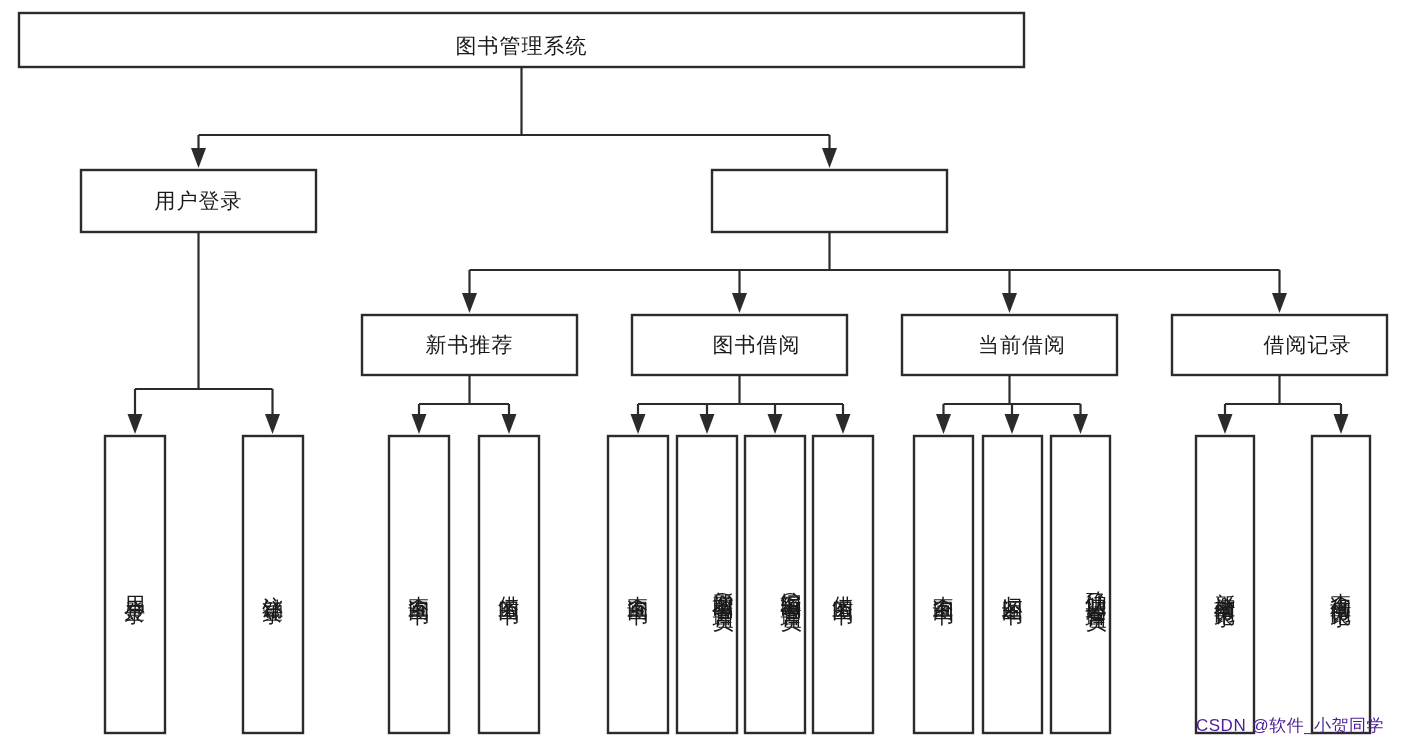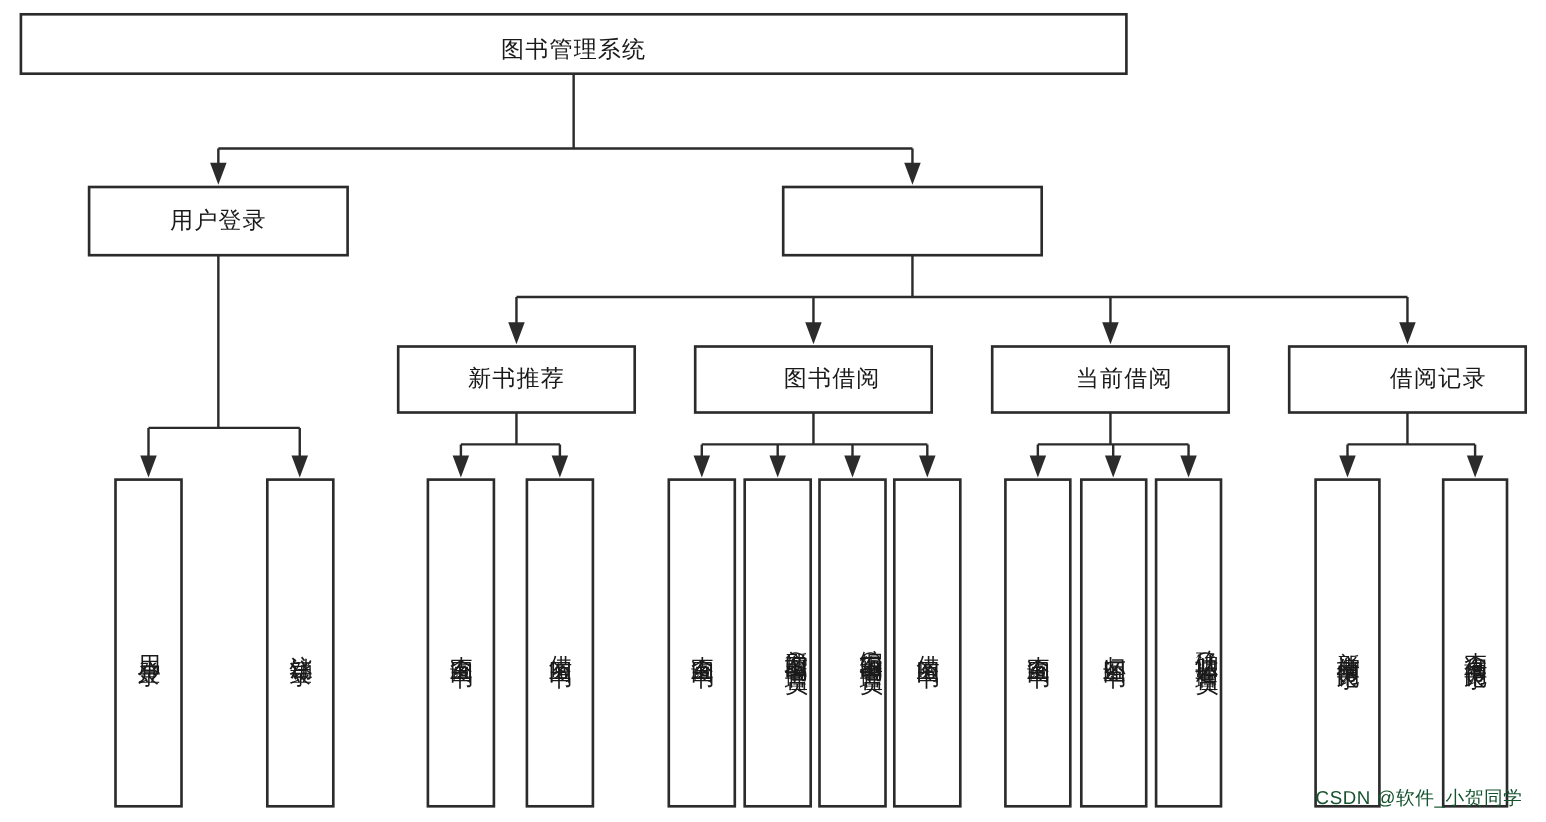--- a/index.html
+++ b/index.html
@@ -9,21 +9,21 @@
   svg.diagram{position:absolute;left:0;top:0;width:1405px;height:747px;}
   .node-box{fill:#ffffff;stroke:#2b2b2b;stroke-width:2.4;}
   .conn{stroke:#2b2b2b;stroke-width:2.2;fill:none;}
   .arrow-head{fill:#2b2b2b;stroke:none;}
   .node-label{position:absolute;display:flex;align-items:center;
               justify-content:center;color:#1a1a1a;text-align:center;
               pointer-events:none;}
   .horiz{font-size:21px;letter-spacing:1px;line-height:1.25;}
   .vert{writing-mode:vertical-rl;text-orientation:upright;
         font-size:21px;letter-spacing:3px;line-height:1.3;}
-  .watermark{position:absolute;color:#14532d;font-size:17px;
+  .watermark{position:absolute;color:#4c1d95;font-size:17px;
              letter-spacing:.5px;white-space:nowrap;}
 </style>
 </head>
 <body>
 
 <div id="canvas">
 
   <svg class="diagram" viewBox="0 0 1405 747">
     <defs></defs>
 

